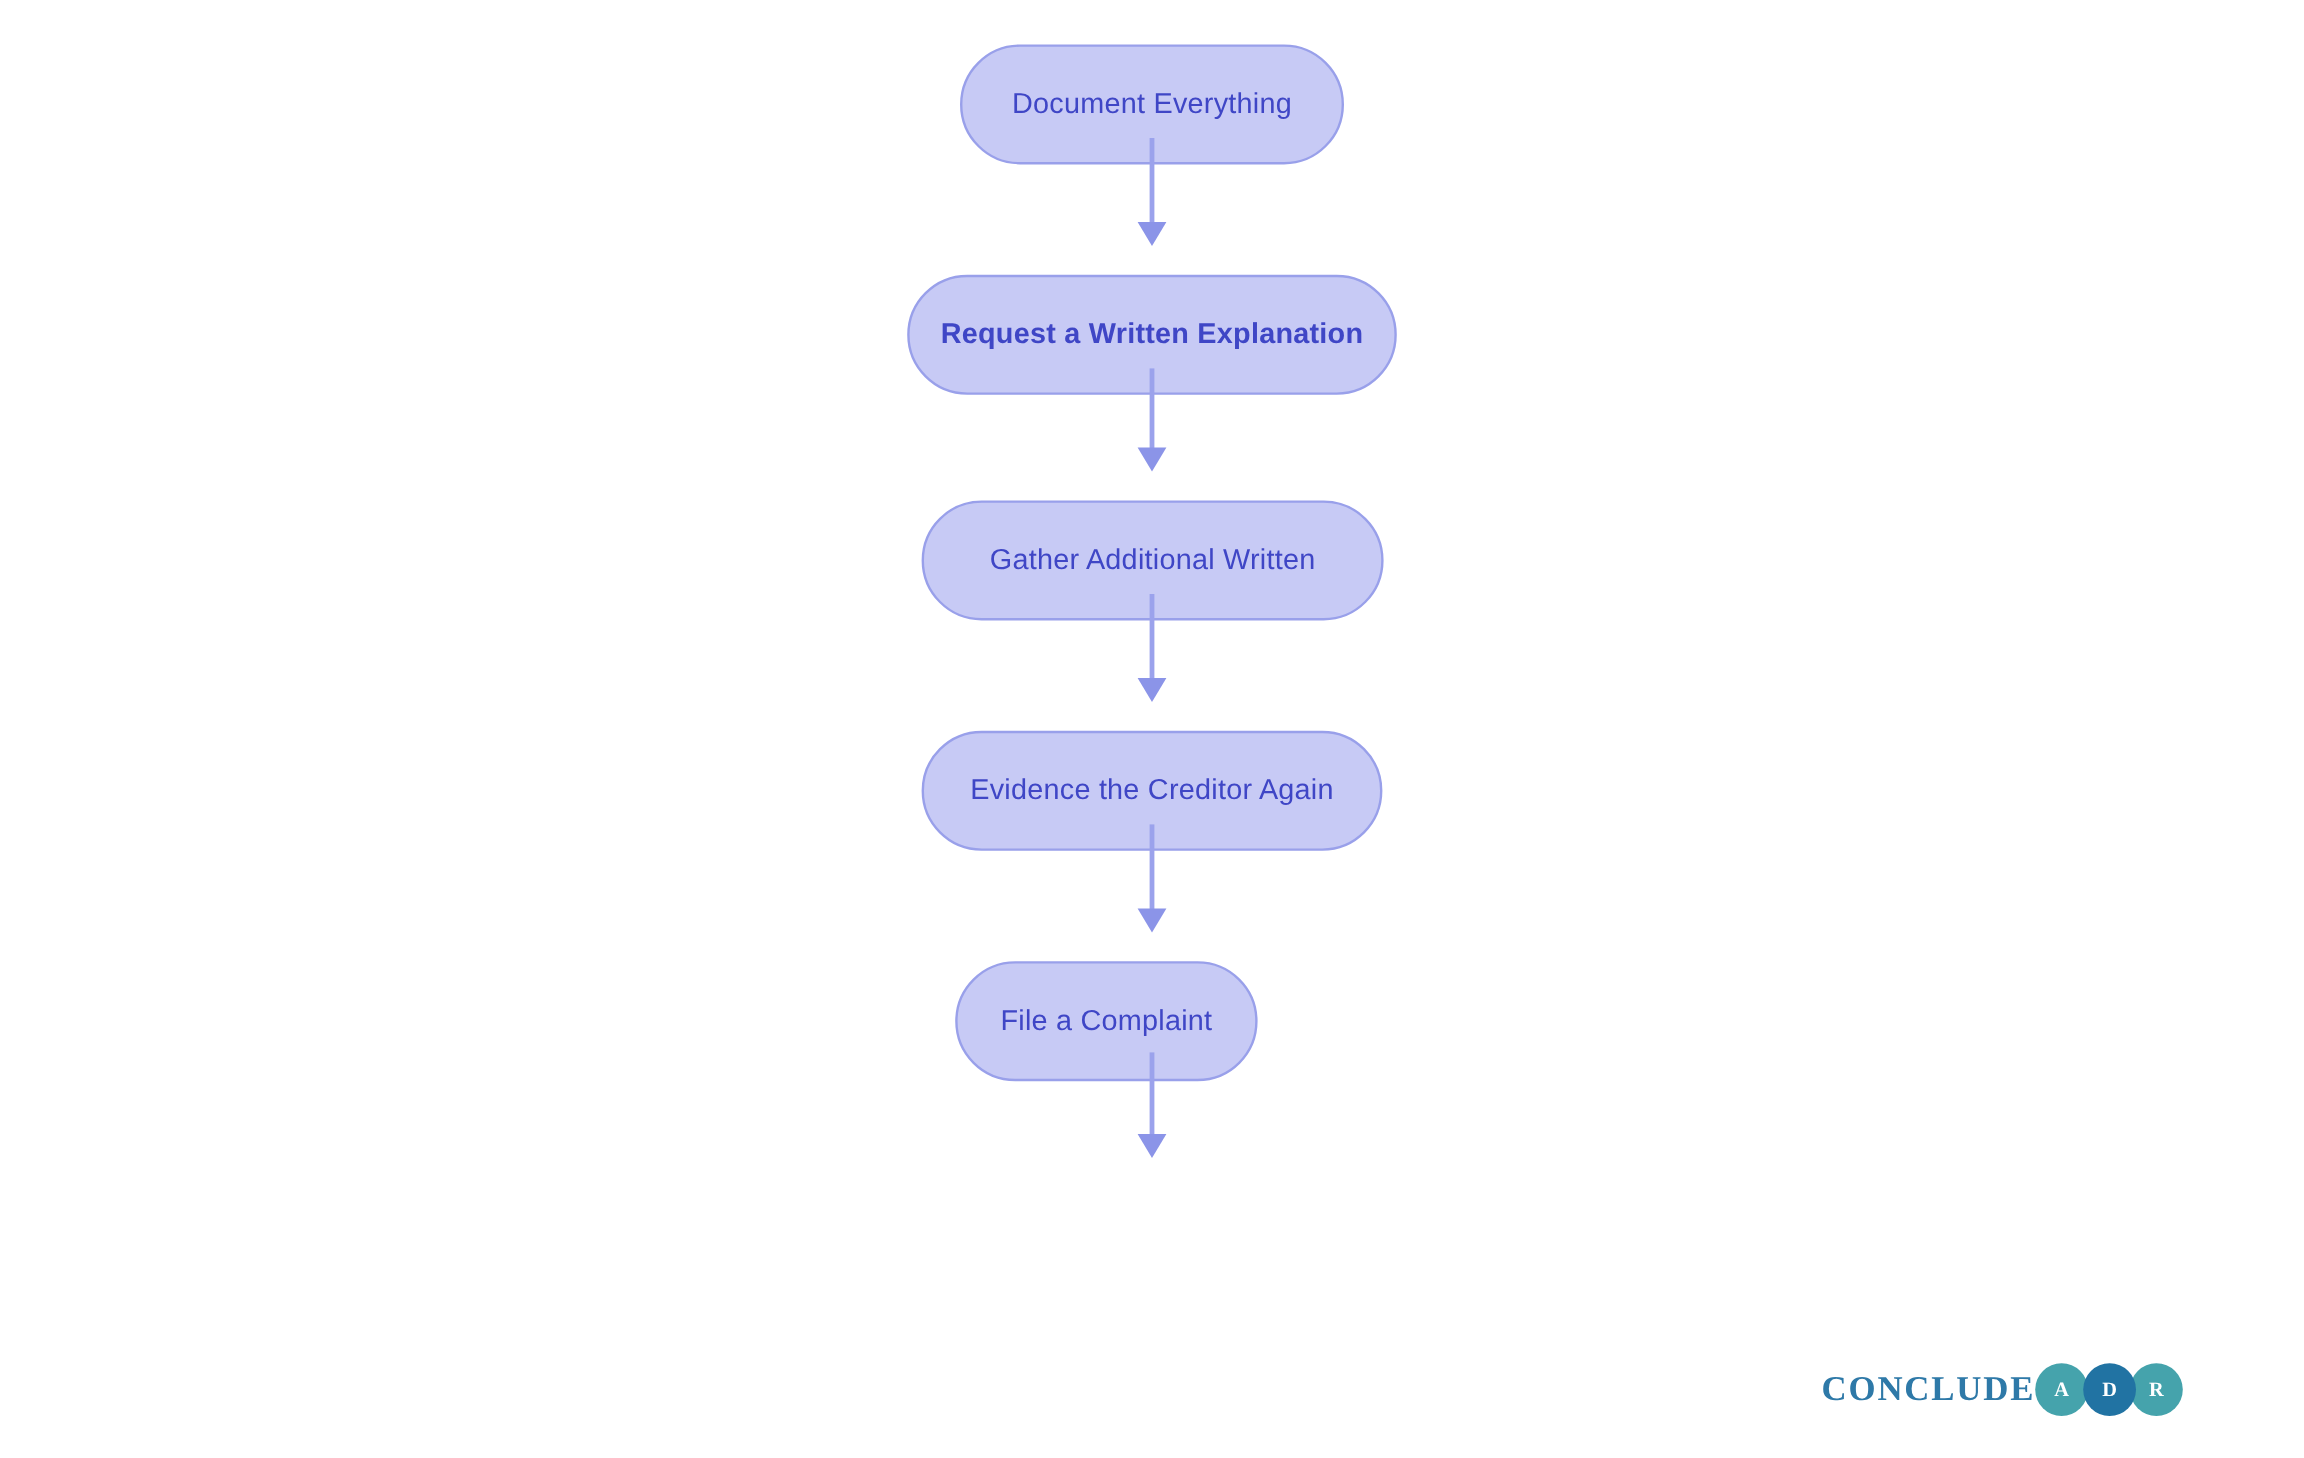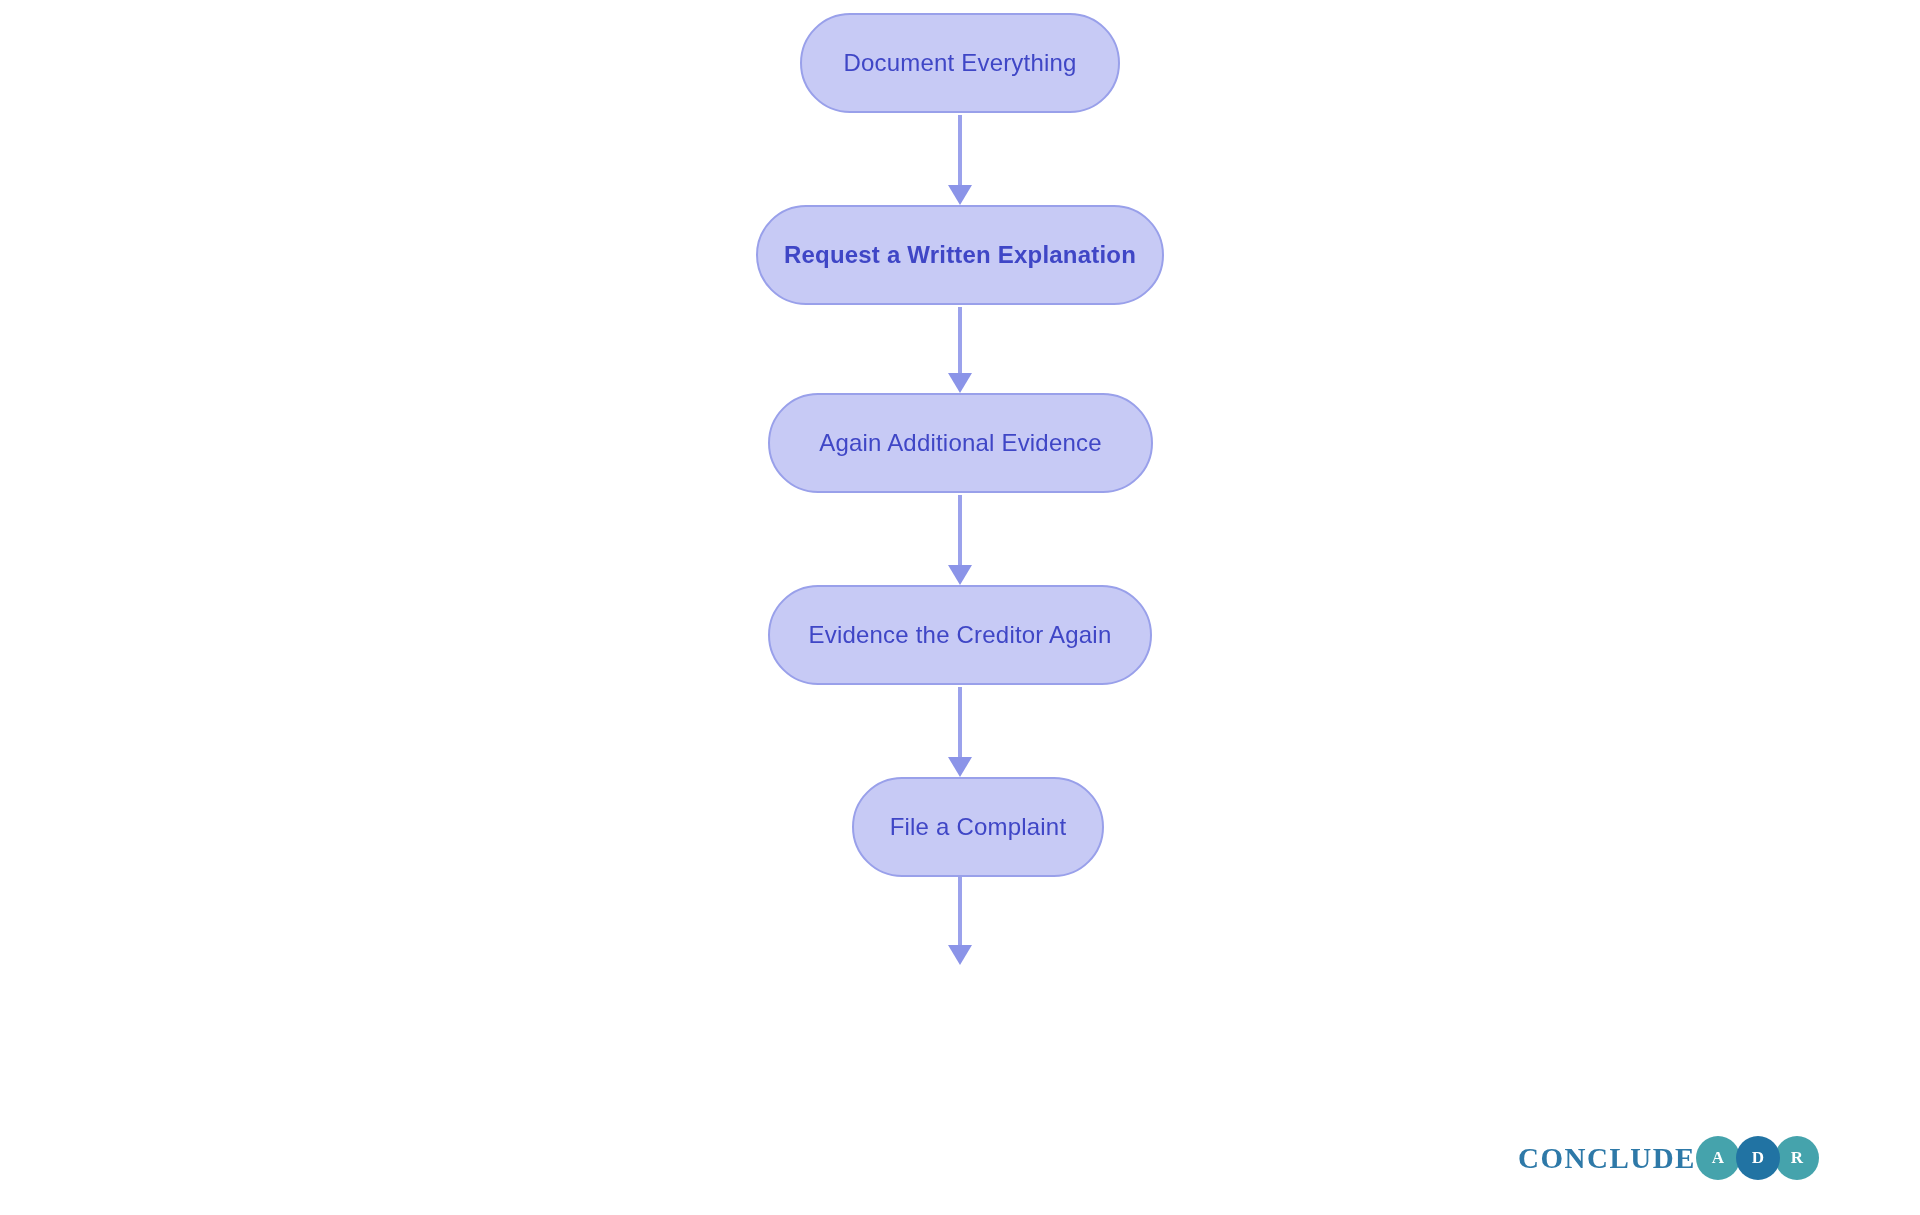--- a/index.html
+++ b/index.html
@@ -16,26 +16,27 @@
     height:100px;
     box-sizing:border-box;
     background:#c7caf5;
     border:2px solid #99a0ea;
     border-radius:50px;
     display:flex;align-items:center;justify-content:center;
     color:#3f46c6;
     font-size:24px;
     letter-spacing:0.2px;
     white-space:nowrap;
+    margin-top:24px;
   }
   .n1{left:800px;top:13px;width:320px;}
   .n2{left:756px;top:205px;width:408px;font-weight:bold;}
   .n3{left:768px;top:393px;width:385px;}
   .n4{left:768px;top:585px;width:384px;}
-  .n5{left:852px;top:777px;width:252px;}
+  .n5{left:796px;top:777px;width:252px;}
   .n6{left:820px;top:965px;width:280px;}
 
   
   .arrow{position:absolute;left:948px;width:24px;}
   .arrow .shaft{
     position:absolute;left:10px;top:0;
     width:4px;background:#9ba2ec;
   }
   .arrow .head{
     position:absolute;left:0;bottom:0;
@@ -99,21 +100,21 @@
   <div class="node n2">
     <span>Request a Written Explanation</span>
   </div>
 
   <div class="arrow a2">
     <div class="shaft"></div>
     <div class="head"></div>
   </div>
 
   <div class="node n3">
-    <span>Again Additional Evidence</span>
+    <span>Gather Additional Written</span>
   </div>
 
   <div class="arrow a3">
     <div class="shaft"></div>
     <div class="head"></div>
   </div>
 
   <div class="node n4">
     <span>Evidence the Creditor Again</span>
   </div>

